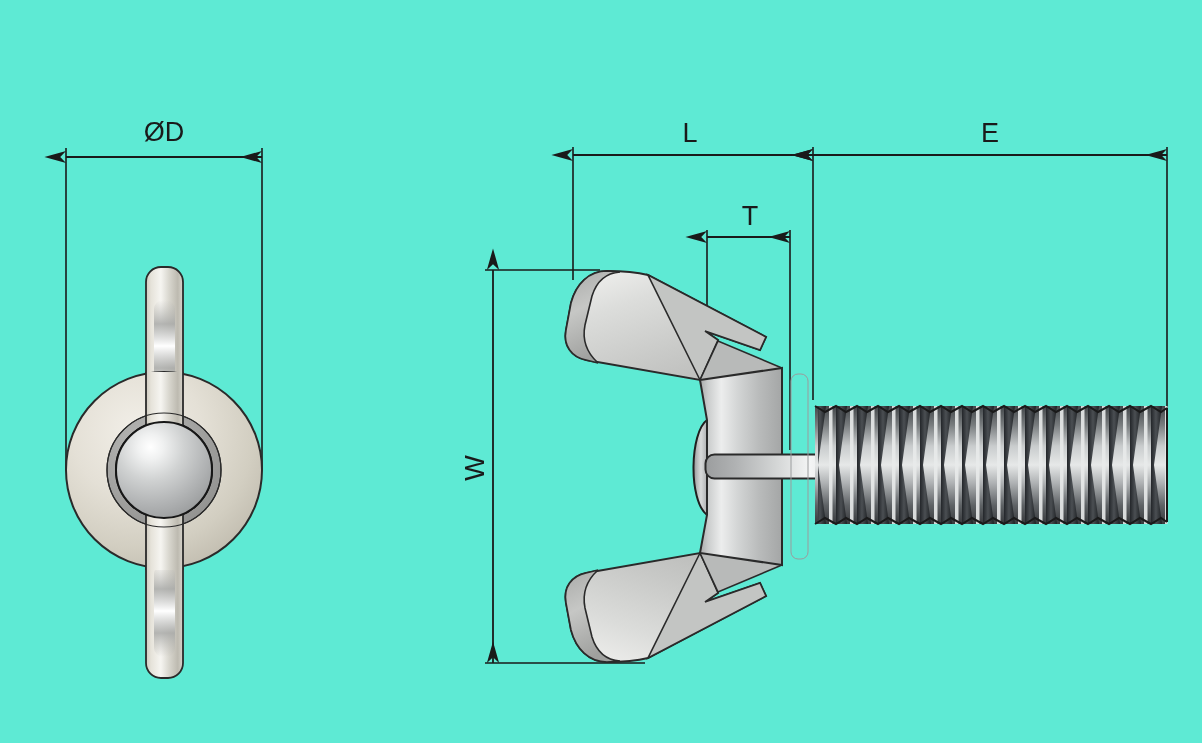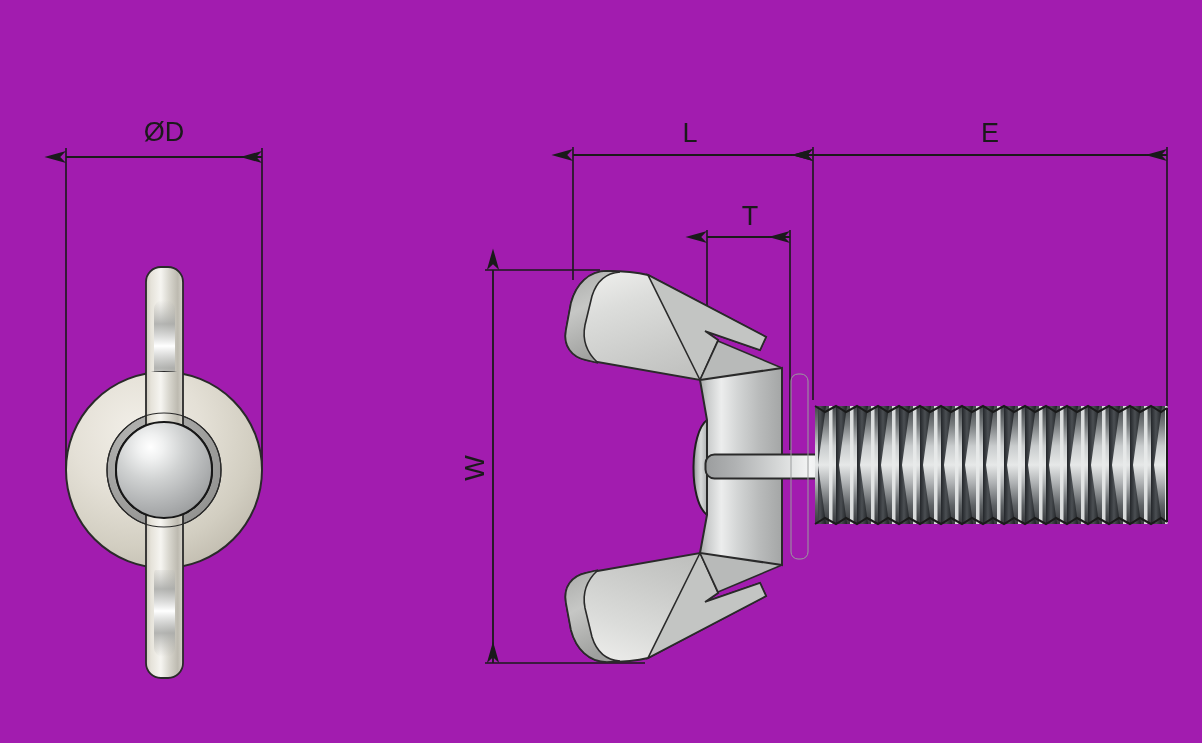--- a/index.html
+++ b/index.html
@@ -8,21 +8,21 @@
     padding: 0;
     background: #ffffff;
   }
   body {
     font-family: "Liberation Sans", sans-serif;
   }
   #drawing-root {
     position: relative;
     width: 1202px;
     height: 743px;
-    background: #a21caf;
+    background: #5eead4;
     overflow: hidden;
   }
   #drawing-svg {
     display: block;
     width: 1202px;
     height: 743px;
   }
   .dim-label {
     font-family: "Liberation Sans", sans-serif;
     font-size: 27px;

